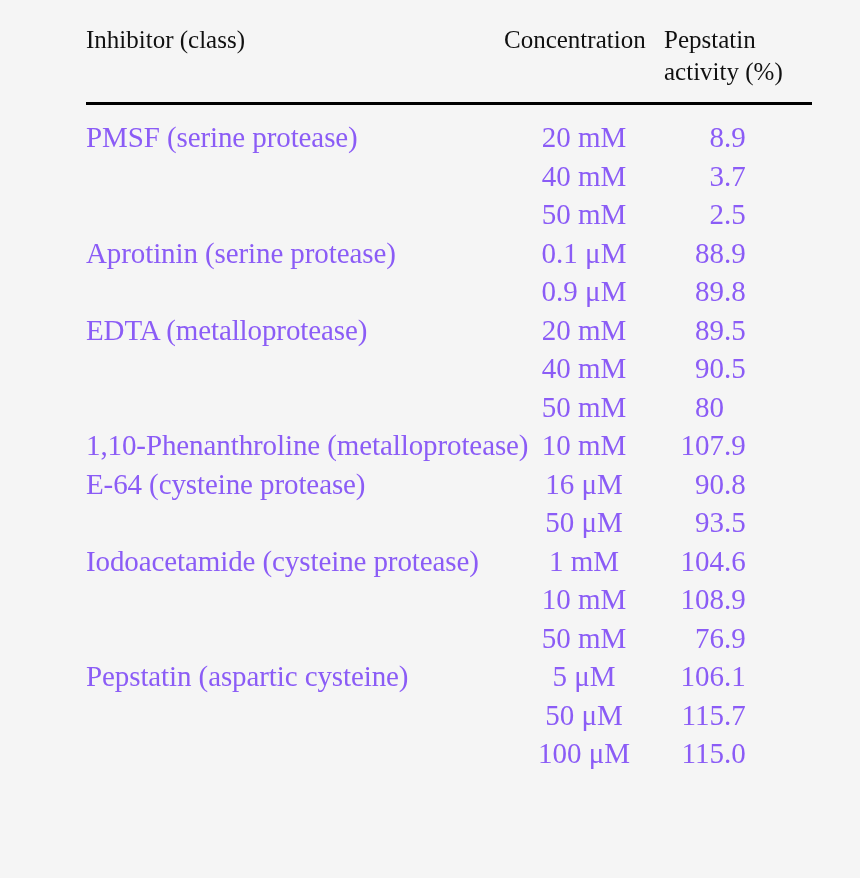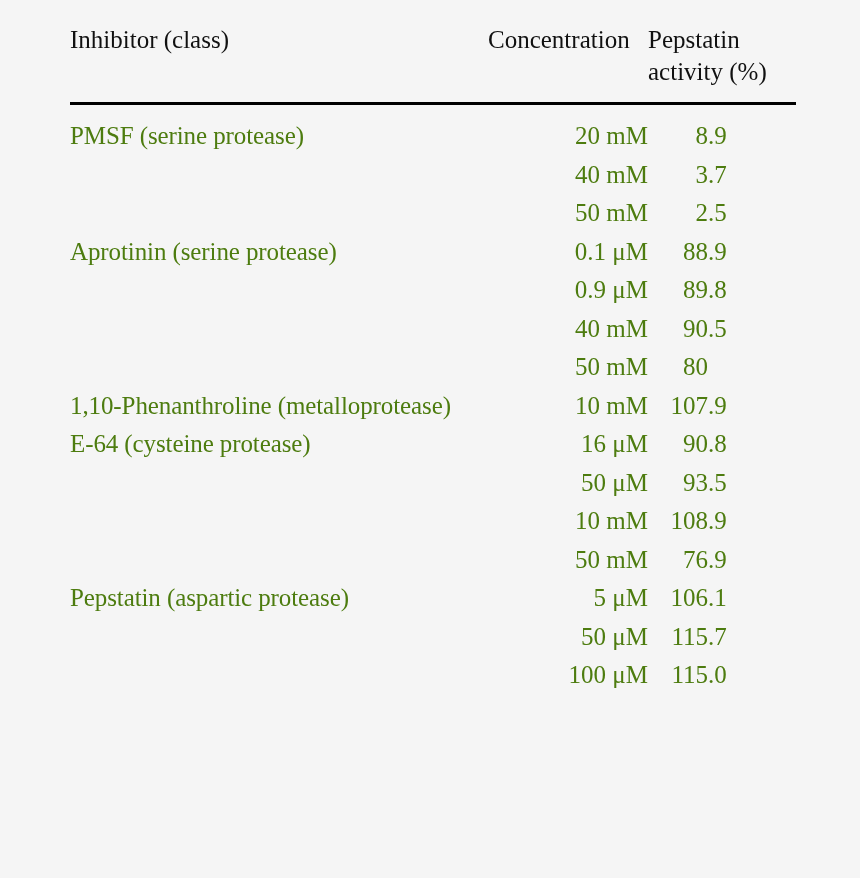--- a/index.html
+++ b/index.html
@@ -19,21 +19,21 @@
   .table-wrap {
     position: relative;
     width: 860px;
     height: 878px;
     box-sizing: border-box;
     padding: 0;
   }
 
   table.inhibitor-table {
     position: absolute;
-    left: 70px;
+    left: 86px;
     top: 24px;
     width: 726px;
     border-collapse: collapse;
     table-layout: fixed;
   }
 
   
   col.c-inhibitor { width: 418px; }
   col.c-conc      { width: 160px; }
   col.c-activity  { width: 148px; }
@@ -53,40 +53,40 @@
     display: block;
     padding-bottom: 14px;
   }
 
   thead tr.header-row th {
     border-bottom: 3px solid #000000;
     padding-bottom: 0;
   }
 
   tbody tr.data-row td {
-    font-size: 25px;
+    font-size: 29px;
     line-height: 1.0;
     vertical-align: baseline;
     padding: 0;
     height: 38.5px;
-    color: #4d7c0f;
+    color: #8b5cf6;
   }
 
   tbody tr.first-body-row td {
     padding-top: 18px;
   }
 
   td.cell-inhibitor {
     text-align: left;
     white-space: nowrap;
     letter-spacing: -0.1px;
   }
 
   td.cell-conc {
-    text-align: right;
+    text-align: center;
     white-space: nowrap;
   }
 
   
   td.cell-activity {
     text-align: left;
     white-space: nowrap;
     padding-left: 0;
   }
   .num {
@@ -151,20 +151,25 @@
           <td class="cell-inhibitor">Aprotinin (serine protease)</td>
           <td class="cell-conc">0.1 μM</td>
           <td class="cell-activity"><span class="num"><span class="int">88</span><span class="frac">.9</span></span></td>
         </tr>
         <tr class="data-row">
           <td class="cell-inhibitor"></td>
           <td class="cell-conc">0.9 μM</td>
           <td class="cell-activity"><span class="num"><span class="int">89</span><span class="frac">.8</span></span></td>
         </tr>
         <tr class="data-row">
+          <td class="cell-inhibitor">EDTA (metalloprotease)</td>
+          <td class="cell-conc">20 mM</td>
+          <td class="cell-activity"><span class="num"><span class="int">89</span><span class="frac">.5</span></span></td>
+        </tr>
+        <tr class="data-row">
           <td class="cell-inhibitor"></td>
           <td class="cell-conc">40 mM</td>
           <td class="cell-activity"><span class="num"><span class="int">90</span><span class="frac">.5</span></span></td>
         </tr>
         <tr class="data-row">
           <td class="cell-inhibitor"></td>
           <td class="cell-conc">50 mM</td>
           <td class="cell-activity"><span class="num"><span class="int">80</span><span class="frac"></span></span></td>
         </tr>
         <tr class="data-row">
@@ -176,31 +181,36 @@
           <td class="cell-inhibitor">E-64 (cysteine protease)</td>
           <td class="cell-conc">16 μM</td>
           <td class="cell-activity"><span class="num"><span class="int">90</span><span class="frac">.8</span></span></td>
         </tr>
         <tr class="data-row">
           <td class="cell-inhibitor"></td>
           <td class="cell-conc">50 μM</td>
           <td class="cell-activity"><span class="num"><span class="int">93</span><span class="frac">.5</span></span></td>
         </tr>
         <tr class="data-row">
+          <td class="cell-inhibitor">Iodoacetamide (cysteine protease)</td>
+          <td class="cell-conc">1 mM</td>
+          <td class="cell-activity"><span class="num"><span class="int">104</span><span class="frac">.6</span></span></td>
+        </tr>
+        <tr class="data-row">
           <td class="cell-inhibitor"></td>
           <td class="cell-conc">10 mM</td>
           <td class="cell-activity"><span class="num"><span class="int">108</span><span class="frac">.9</span></span></td>
         </tr>
         <tr class="data-row">
           <td class="cell-inhibitor"></td>
           <td class="cell-conc">50 mM</td>
           <td class="cell-activity"><span class="num"><span class="int">76</span><span class="frac">.9</span></span></td>
         </tr>
         <tr class="data-row">
-          <td class="cell-inhibitor">Pepstatin (aspartic protease)</td>
+          <td class="cell-inhibitor">Pepstatin (aspartic cysteine)</td>
           <td class="cell-conc">5 μM</td>
           <td class="cell-activity"><span class="num"><span class="int">106</span><span class="frac">.1</span></span></td>
         </tr>
         <tr class="data-row">
           <td class="cell-inhibitor"></td>
           <td class="cell-conc">50 μM</td>
           <td class="cell-activity"><span class="num"><span class="int">115</span><span class="frac">.7</span></span></td>
         </tr>
         <tr class="data-row">
           <td class="cell-inhibitor"></td>

